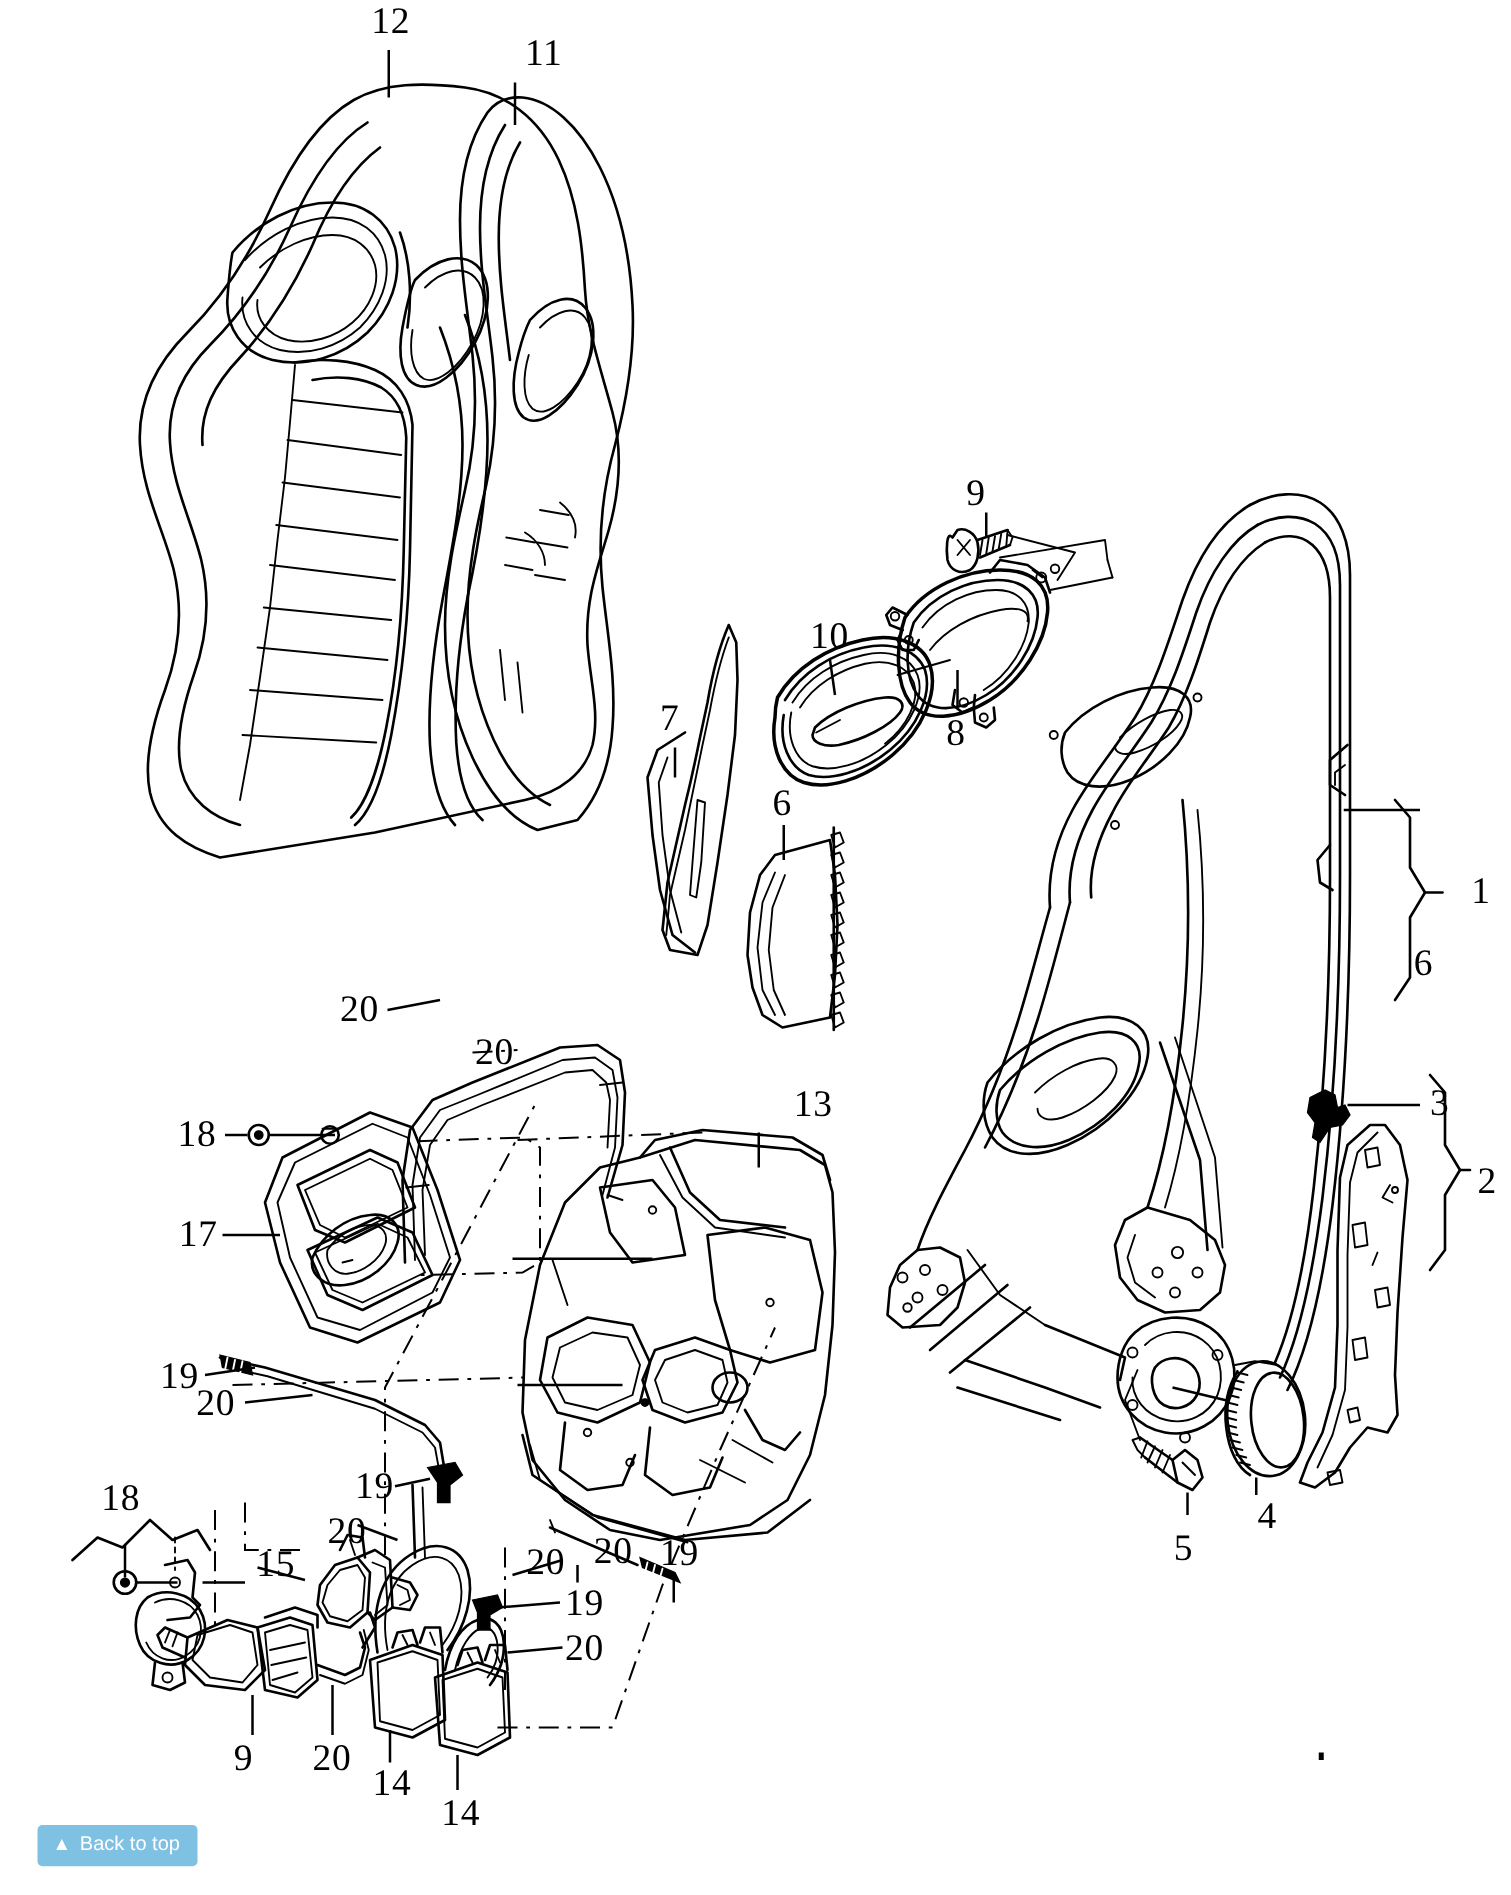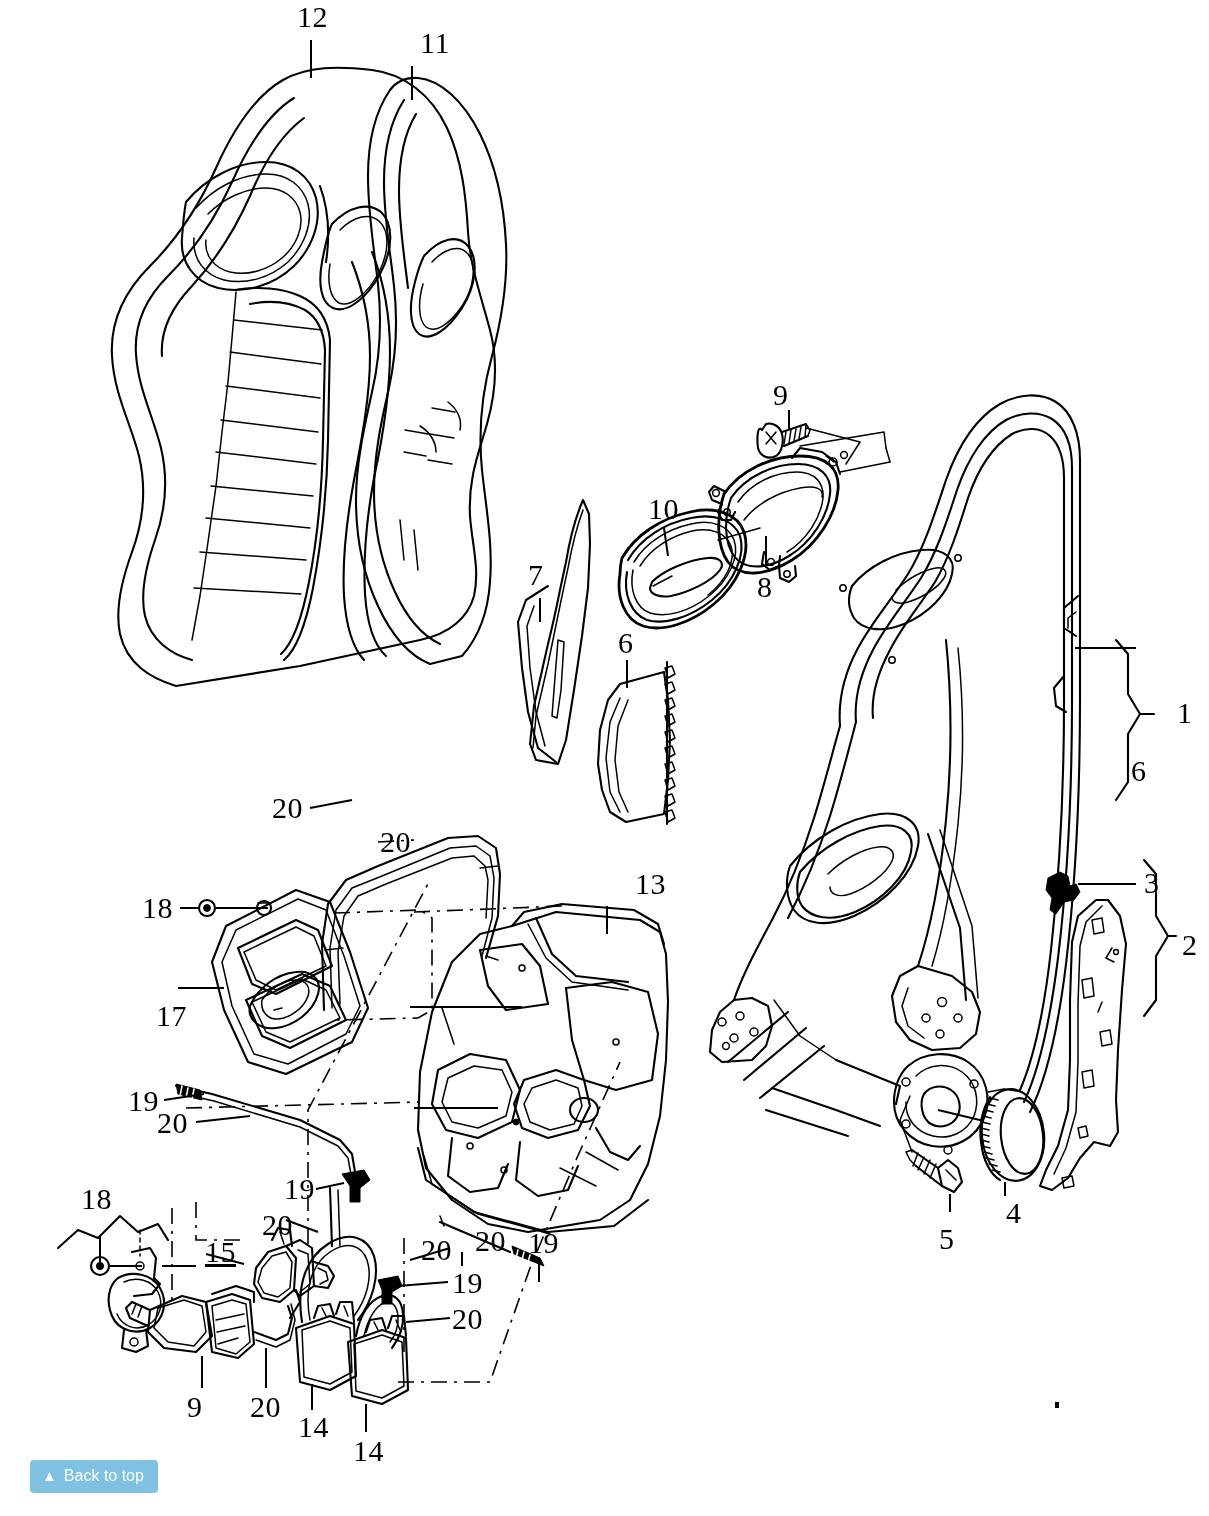--- a/index.html
+++ b/index.html
@@ -693,31 +693,31 @@
   <div class="callout-label" style="left:618px;  top:628px;">6</div>
   <div class="callout-label" style="left:1177px; top:698px;">1</div>
   <div class="callout-label" style="left:1131px; top:756px;">6</div>
   <div class="callout-label" style="left:1144px; top:868px;">3</div>
   <div class="callout-label" style="left:1182px; top:930px;">2</div>
   <div class="callout-label" style="left:1006px; top:1198px;">4</div>
   <div class="callout-label" style="left:939px;  top:1224px;">5</div>
   <div class="callout-label" style="left:272px;  top:793px;">20</div>
   <div class="callout-label" style="left:380px;  top:827px;">20</div>
   <div class="callout-label" style="left:142px;  top:893px;">18</div>
-  <div class="callout-label" style="left:156px;  top:973px;margin-top:28px;">17</div>
+  <div class="callout-label" style="left:143px;  top:973px;">17</div>
   <div class="callout-label" style="left:596px;  top:869px;margin-left:39px;">13</div>
   <div class="callout-label" style="left:128px;  top:1086px;">19</div>
   <div class="callout-label" style="left:157px;  top:1108px;">20</div>
   <div class="callout-label" style="left:284px;  top:1174px;">19</div>
   <div class="callout-label" style="left:262px;  top:1210px;">20</div>
   <div class="callout-label" style="left:421px;  top:1235px;">20</div>
   <div class="callout-label" style="left:475px;  top:1226px;">20</div>
   <div class="callout-label" style="left:528px;  top:1228px;">19</div>
   <div class="callout-label" style="left:81px;   top:1184px;">18</div>
-  <div class="callout-label" style="left:205px;  top:1237px;text-decoration:underline;">15</div>
+  <div class="callout-label" style="left:205px;  top:1237px;">15</div>
   <div class="callout-label" style="left:452px;  top:1268px;">19</div>
   <div class="callout-label" style="left:452px;  top:1304px;">20</div>
   <div class="callout-label" style="left:187px;  top:1392px;">9</div>
   <div class="callout-label" style="left:250px;  top:1392px;">20</div>
   <div class="callout-label" style="left:298px;  top:1412px;">14</div>
   <div class="callout-label" style="left:353px;  top:1436px;">14</div>
 
   <div class="dot-mark" style="left:1055px; top:1402px;"></div>
 
   <button id="back-to-top">

